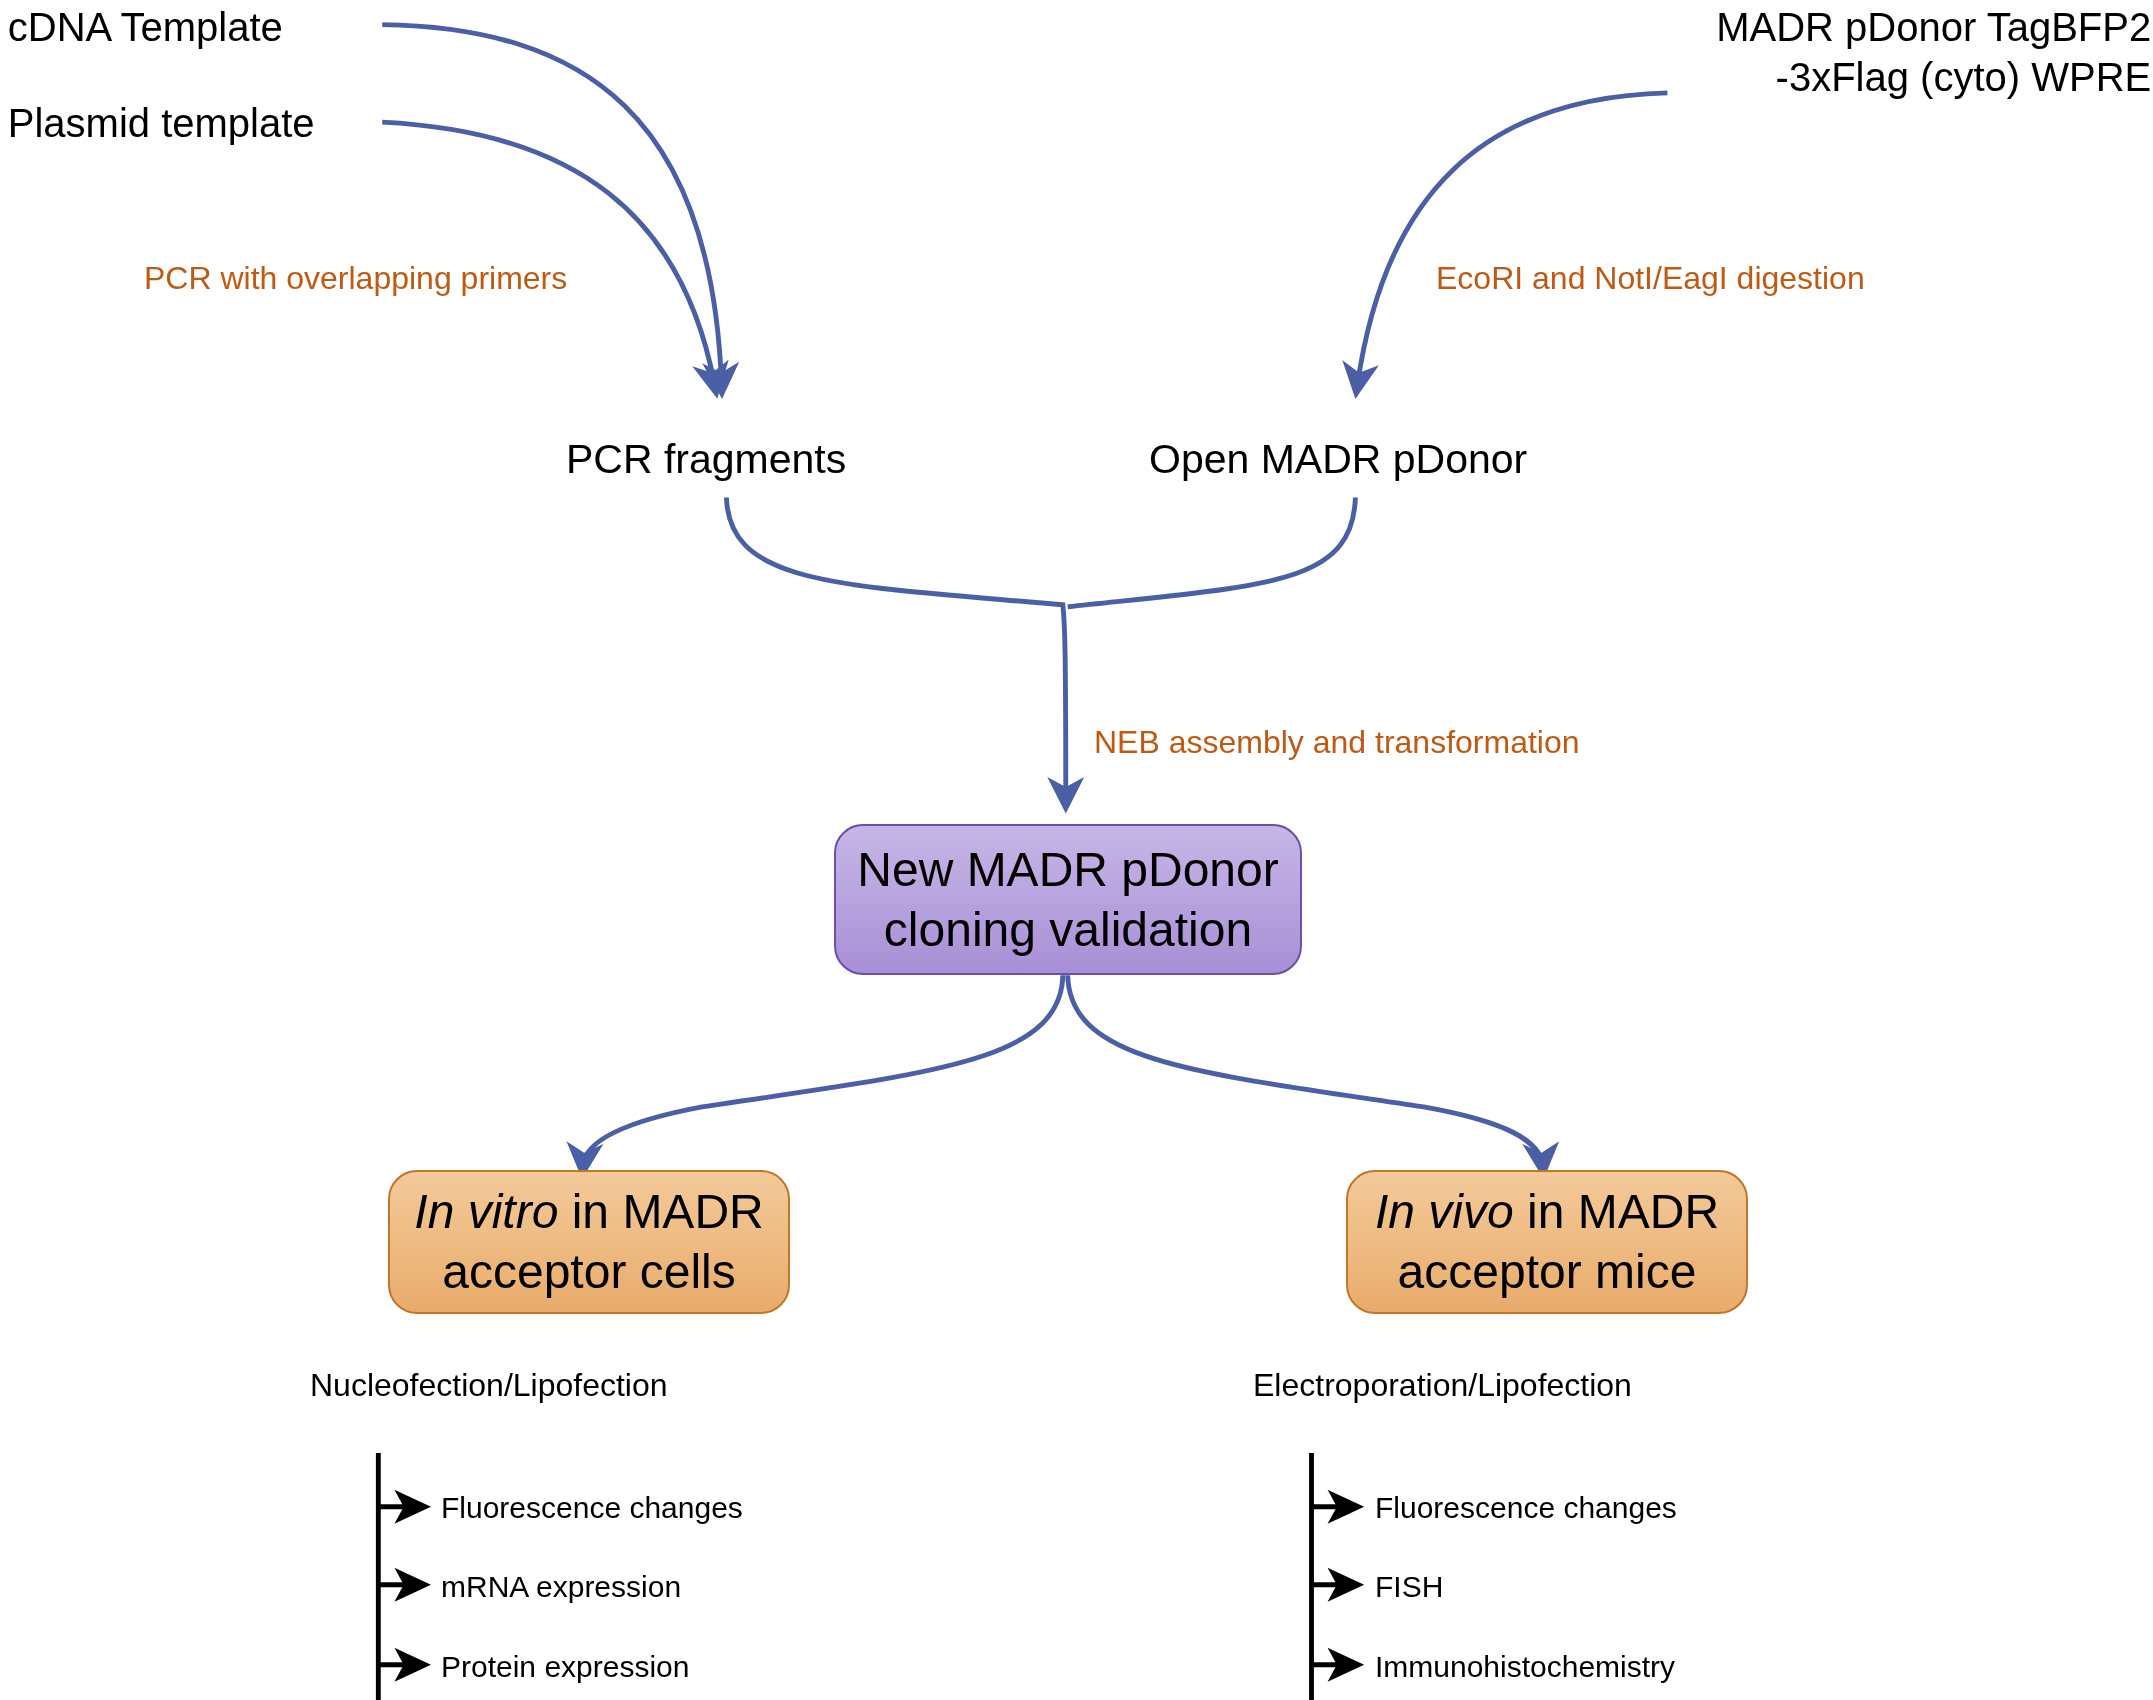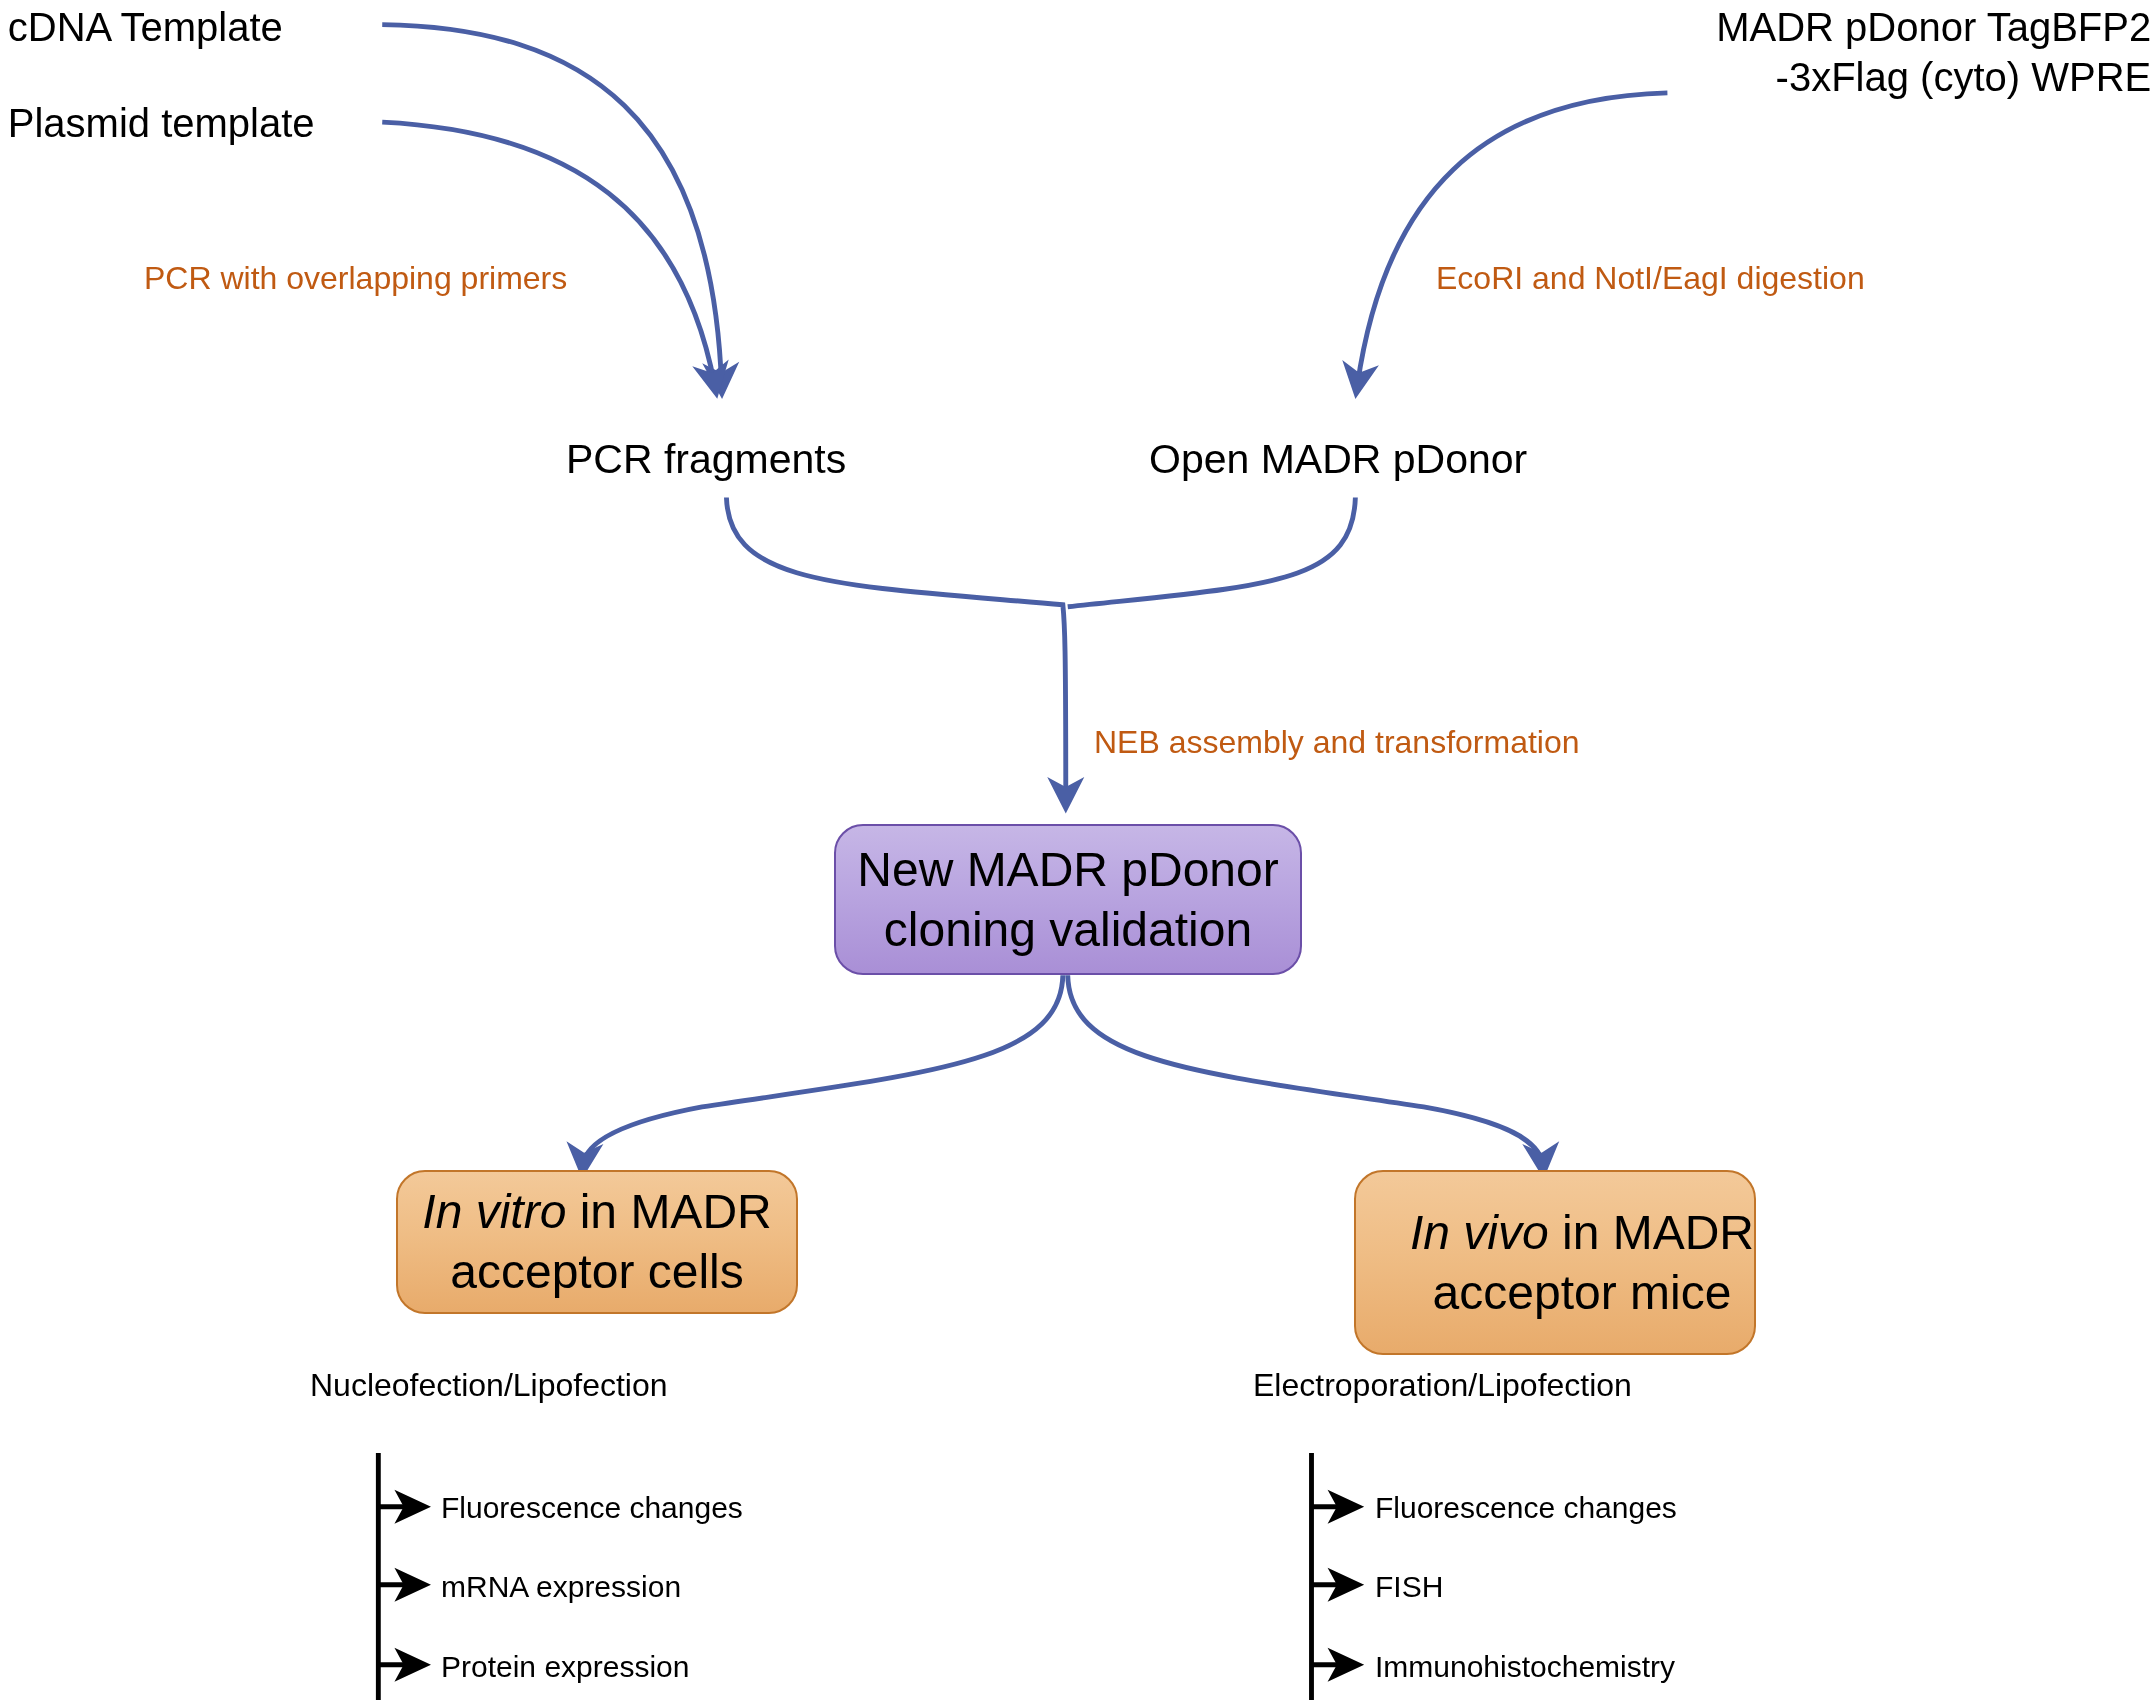--- a/index.html
+++ b/index.html
@@ -55,21 +55,20 @@
     line-height: 1.25;
     box-sizing: border-box;
   }
   .box-purple {
     background: linear-gradient(to bottom, #c6b6e6 0%, #b9a5e0 45%, #a98fd6 100%);
     border: 2.9px solid #6b4fa8;
   }
   .box-orange {
     background: linear-gradient(to bottom, #f3c999 0%, #efbd85 45%, #e8ab6b 100%);
     border: 2.9px solid #c2762a;
-    margin-left: 8px;
   }
   svg.arrows {
     position: absolute;
     left: 0;
     top: 0;
     width: 2153px;
     height: 1701px;
     pointer-events: none;
   }
   .italic-part {
@@ -142,21 +141,21 @@
 
   <div class="box box-orange" style="left:388px; top:1170px; width:402px; height:144px;">
     <div>
       <div>
         <span class="italic-part">In vitro</span><span> in MADR</span>
       </div>
       <div>acceptor cells</div>
     </div>
   </div>
 
-  <div class="box box-orange" style="left:1346px; top:1170px; width:402px; height:185px;justify-content:flex-end;">
+  <div class="box box-orange" style="left:1346px; top:1170px; width:402px; height:144px;">
     <div>
       <div>
         <span class="italic-part">In vivo</span><span> in MADR</span>
       </div>
       <div>acceptor mice</div>
     </div>
   </div>
 
   <div class="lbl t-method" style="left:310px; top:1365px;">Nucleofection/Lipofection</div>
 

